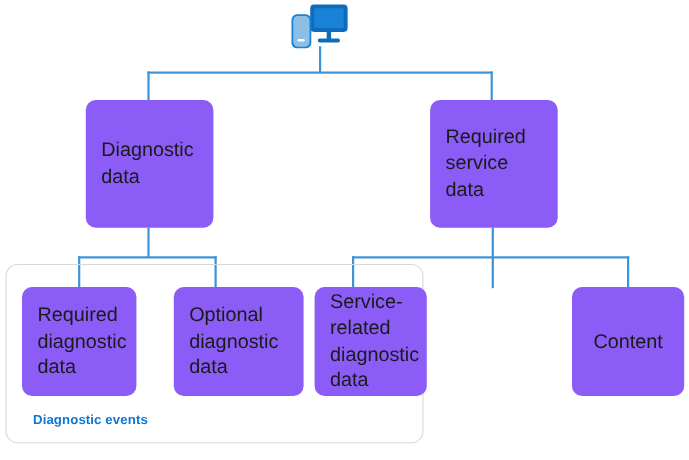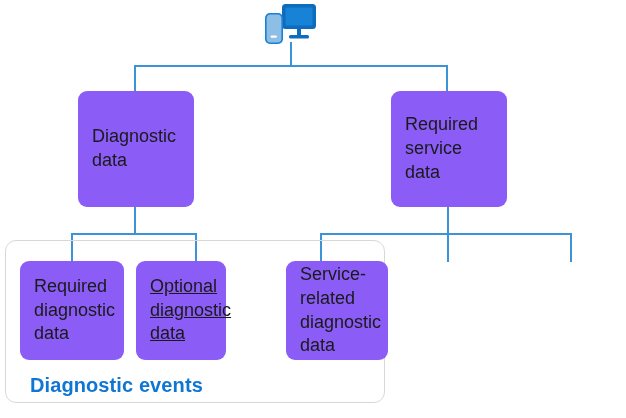--- a/index.html
+++ b/index.html
@@ -44,21 +44,21 @@
     height: 163px;
     border: 1px solid #D8D8D8;
     border-radius: 11px;
     background: transparent;
     box-sizing: border-box;
   }
   .group-label {
     position: absolute;
     left: 30px;
     top: 374px;
-    font-size: 20px;
+    font-size: 12px;
     font-weight: bold;
     color: #0F76D4;
     letter-spacing: 0.1px;
     white-space: nowrap;
   }
 
   
   .node {
     position: absolute;
     background: #8b5cf6;
@@ -84,21 +84,21 @@
     text-align: center;
     padding: 0 8px;
   }
 
   
   .node-diagnostic-data   { left: 78px;  top: 91px;  width: 116px; height: 116px; }
   .node-required-service  { left: 391px; top: 91px;  width: 116px; height: 116px; }
 
   
   .node-required-diag     { left: 20px;  top: 261px; width: 104px; height: 99px; }
-  .node-optional-diag     { left: 136px; top: 261px; width: 90px; height: 99px; text-decoration: underline; }
+  .node-optional-diag     { left: 158px; top: 261px; width: 118px; height: 99px; }
   .node-service-related   { left: 270px; top: 261px; width: 102px; height: 99px; margin-left: 16px; }
   .node-service-call      { left: 398px; top: 261px; width: 102px; height: 99px; }
   .node-content           { left: 520px; top: 261px; width: 102px; height: 99px; }
 </style>
 </head>
 <body>
 
 <div id="diagram">
 
   <div class="root-icon">
@@ -157,14 +157,17 @@
   </div>
 
   <div class="node left-text node-service-related">
     <span class="node-text">Service-
 related
 diagnostic
 data</span>
   </div>
 
 
+  <div class="node center-text node-content">
+    <span class="node-text">Content</span>
+  </div>
 
 </div>
 
 </body></html>

